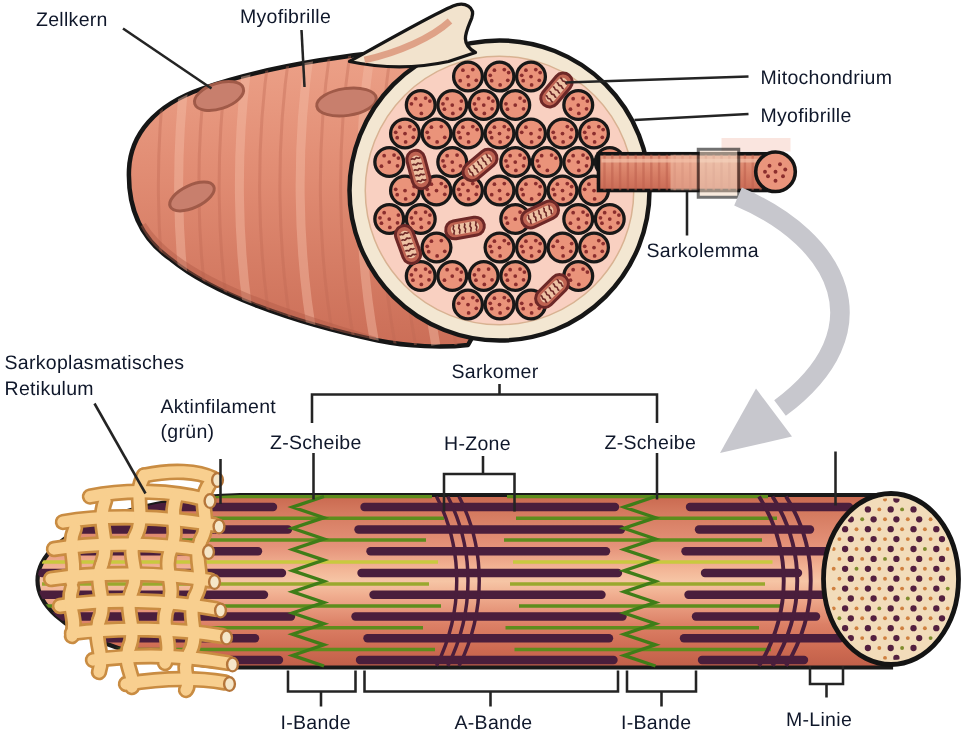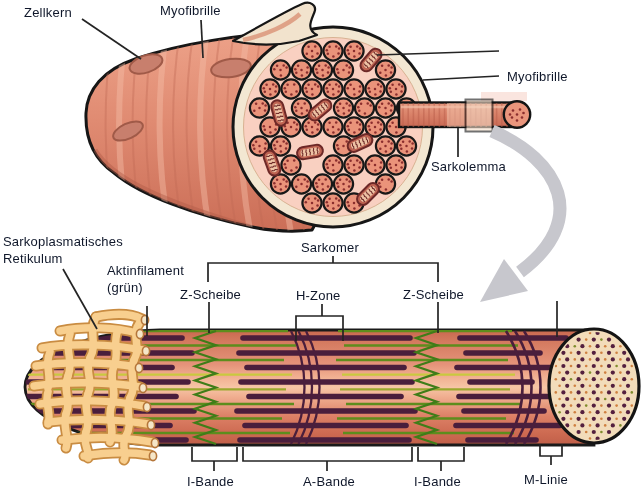--- a/index.html
+++ b/index.html
@@ -840,20 +840,21 @@
     <path d="M322,304 L322,316 M296,341 L296,316 L343,316 L343,341"></path>
     <path d="M192,447 L192,461 L237,461 L237,447 M214,461 L214,471"></path>
     <path d="M243,447 L243,461 L412,461 L412,447 M327,461 L327,471"></path>
     <path d="M418,447 L418,461 L464,461 L464,447 M441,461 L441,471"></path>
     <path d="M540,444 L540,456 L562,456 L562,444 M551,456 L551,465"></path>
   </g>
 </svg>
 
   <div class="lbl" style="left:24px;top:5px">Zellkern</div>
   <div class="lbl" style="left:160px;top:3px">Myofibrille</div>
+  <div class="lbl" style="left:507px;top:44px">Mitochondrium</div>
   <div class="lbl" style="left:507px;top:69px">Myofibrille</div>
   <div class="lbl" style="left:431px;top:159px">Sarkolemma</div>
   <div class="lbl wrap" style="left:3px;top:234px;width:132px">Sarkoplasmatisches Retikulum</div>
   <div class="lbl center" style="left:107px;top:263px;width:96px">
     <span>Aktinfilament</span>
     <span>(grün)</span>
   </div>
   <div class="lbl" style="left:180px;top:287px">Z-Scheibe</div>
   <div class="lbl center" style="left:301px;top:240px;width:64px">Sarkomer</div>
   <div class="lbl center" style="left:296px;top:288px;width:53px">H-Zone</div>

